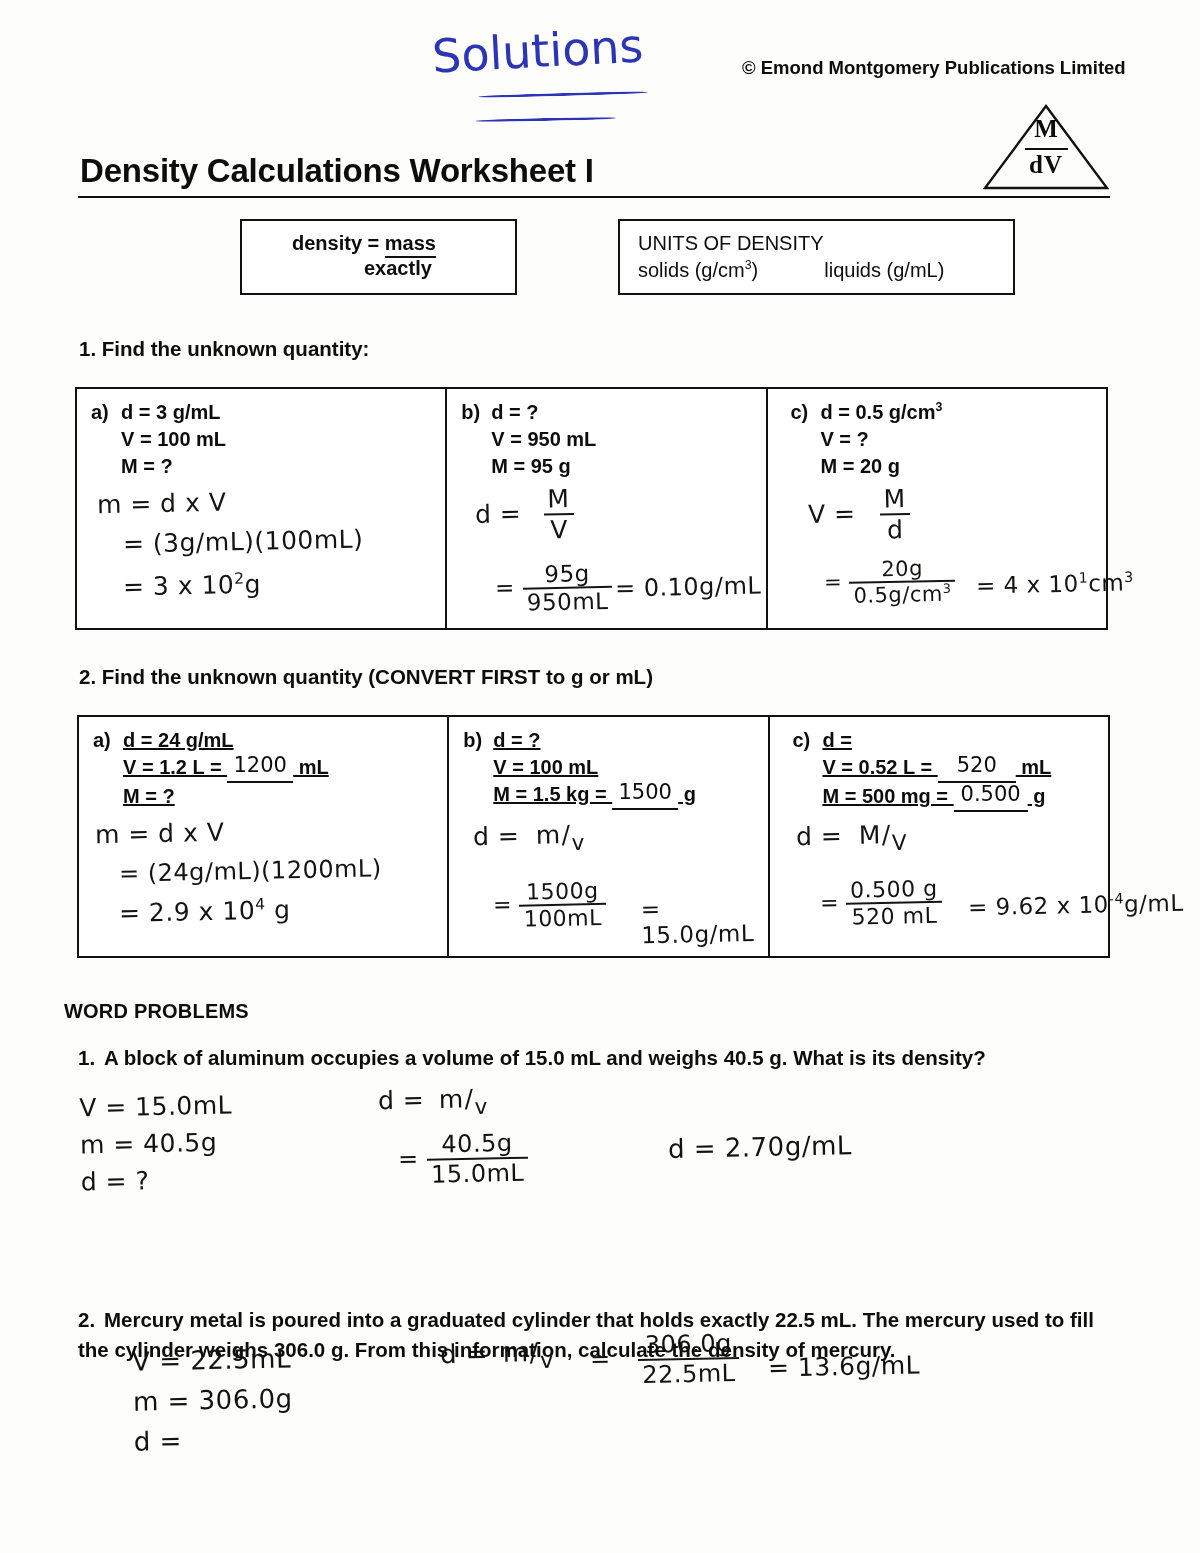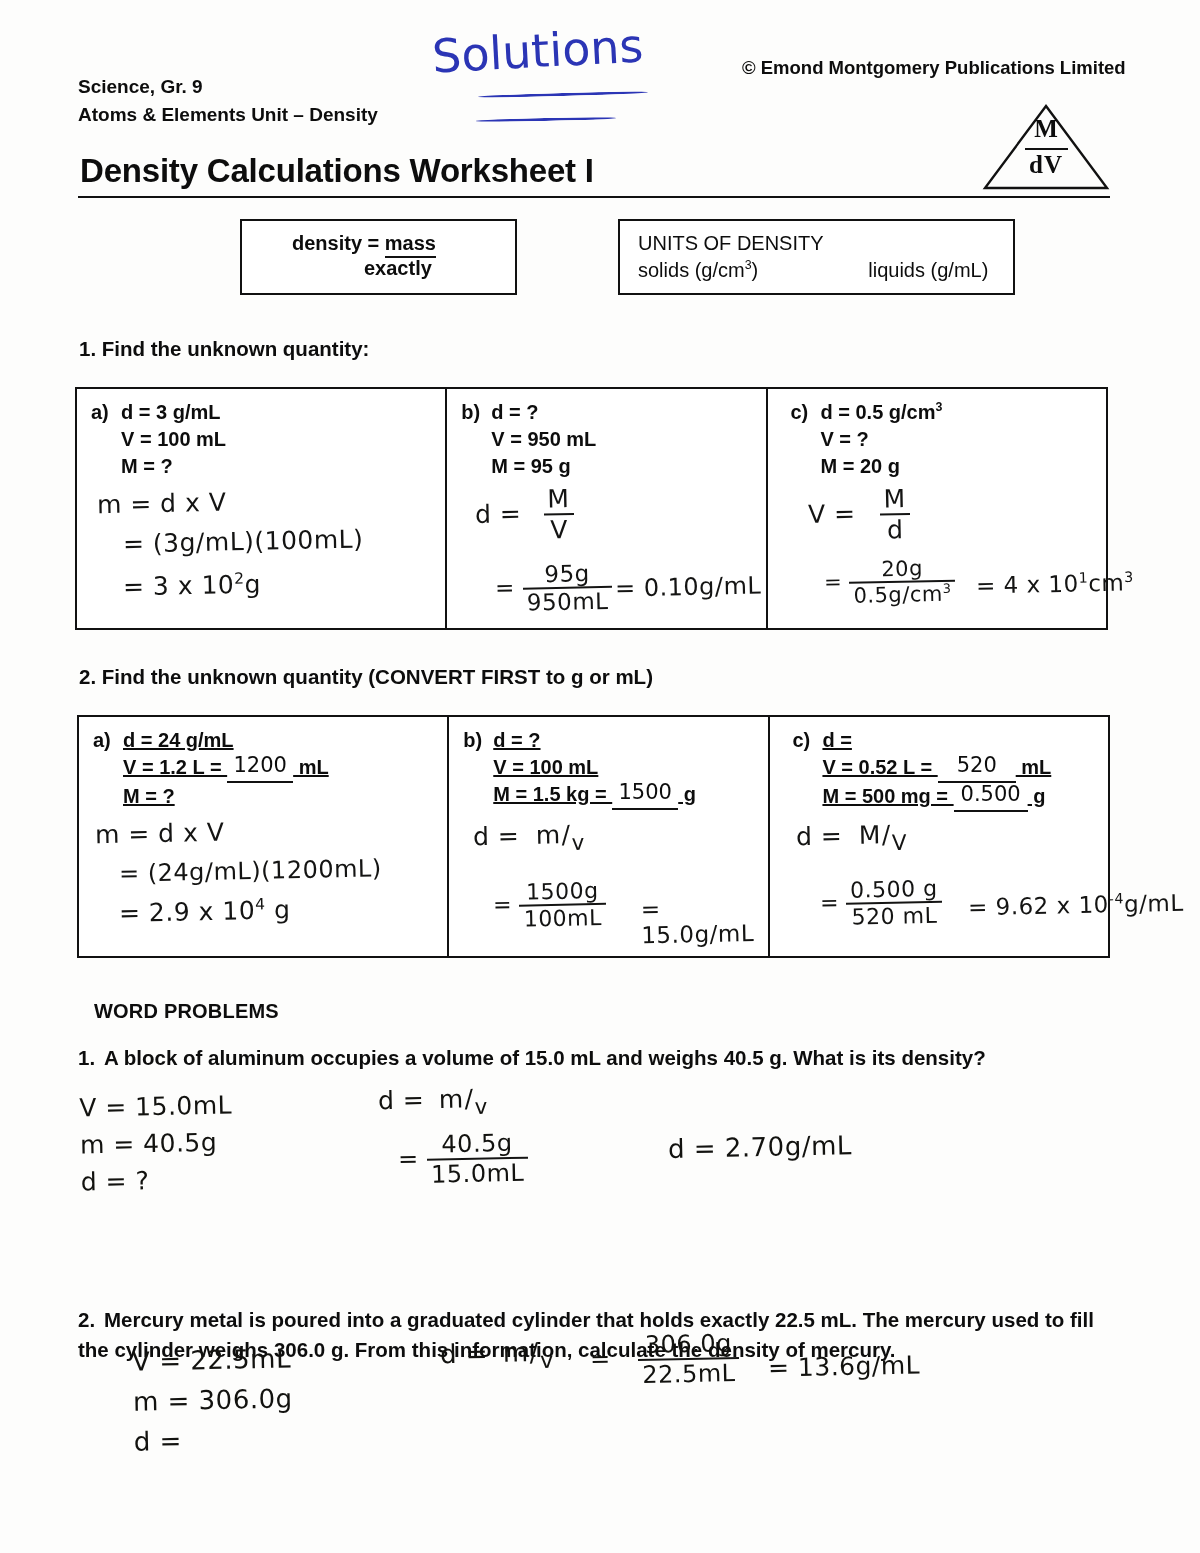--- a/index.html
+++ b/index.html
@@ -100,21 +100,21 @@
     font-size: 20px; font-weight: bold;
   }
   #density-formula-inner { padding: 10px 0 0 50px; line-height: 25px; }
   .fraction-u { border-bottom: 2px solid #111; padding-bottom: 2px; }
   #units-box {
     left: 618px; top: 219px; width: 397px; height: 76px;
     font-size: 20px; font-weight: normal;
   }
   #units-inner { padding: 9px 0 0 18px; line-height: 27px; }
   #units-row2 { display: flex; }
-  #units-liquids { margin-left: 110px; }
+  #units-liquids { margin-left: 66px; }
 
   
   .q-label {
     font-size: 20.5px; font-weight: bold;
   }
   #q1-label { left: 79px; top: 337px; }
   #q2-label { left: 79px; top: 665px; }
 
   
   .prob-table {
@@ -178,39 +178,35 @@
   .inline-frac {
     display: inline-block;
     position: relative;
     white-space: nowrap;
   }
   .inline-frac .slash { padding: 0 1px; }
   .inline-frac .dn { position: relative; top: 7px; font-size: 0.86em; }
 
   
   #word-problems-heading {
-    left: 94px; top: 1000px;
+    left: 64px; top: 1000px;
     font-size: 20px; font-weight: bold; letter-spacing: 0.2px;
   }
   .wp-text {
     font-size: 20.5px; font-weight: bold; line-height: 30px;
   }
   #wp1-text { left: 78px; top: 1043px; width: 1040px; }
   #wp2-text { left: 78px; top: 1305px; width: 1020px; }
   .wp-num { display: inline-block; width: 26px; }
 </style>
 </head>
 <body>
 
 <div class="page">
 
-  <div class="abs print" id="course-line">
-    <div>Science, Gr. 9</div>
-    <div>Atoms &amp; Elements Unit – Density</div>
-  </div>
 
   <div class="abs print" id="copyright">© Emond Montgomery Publications Limited</div>
 
   <div class="abs hand-blue" id="solutions-mark">Solutions</div>
   <div class="abs" id="solutions-underline-1"></div>
   <div class="abs" id="solutions-underline-2"></div>
 
   <div class="abs print" id="worksheet-title">Density Calculations Worksheet I</div>
   <div class="abs" id="title-rule"></div>
 

